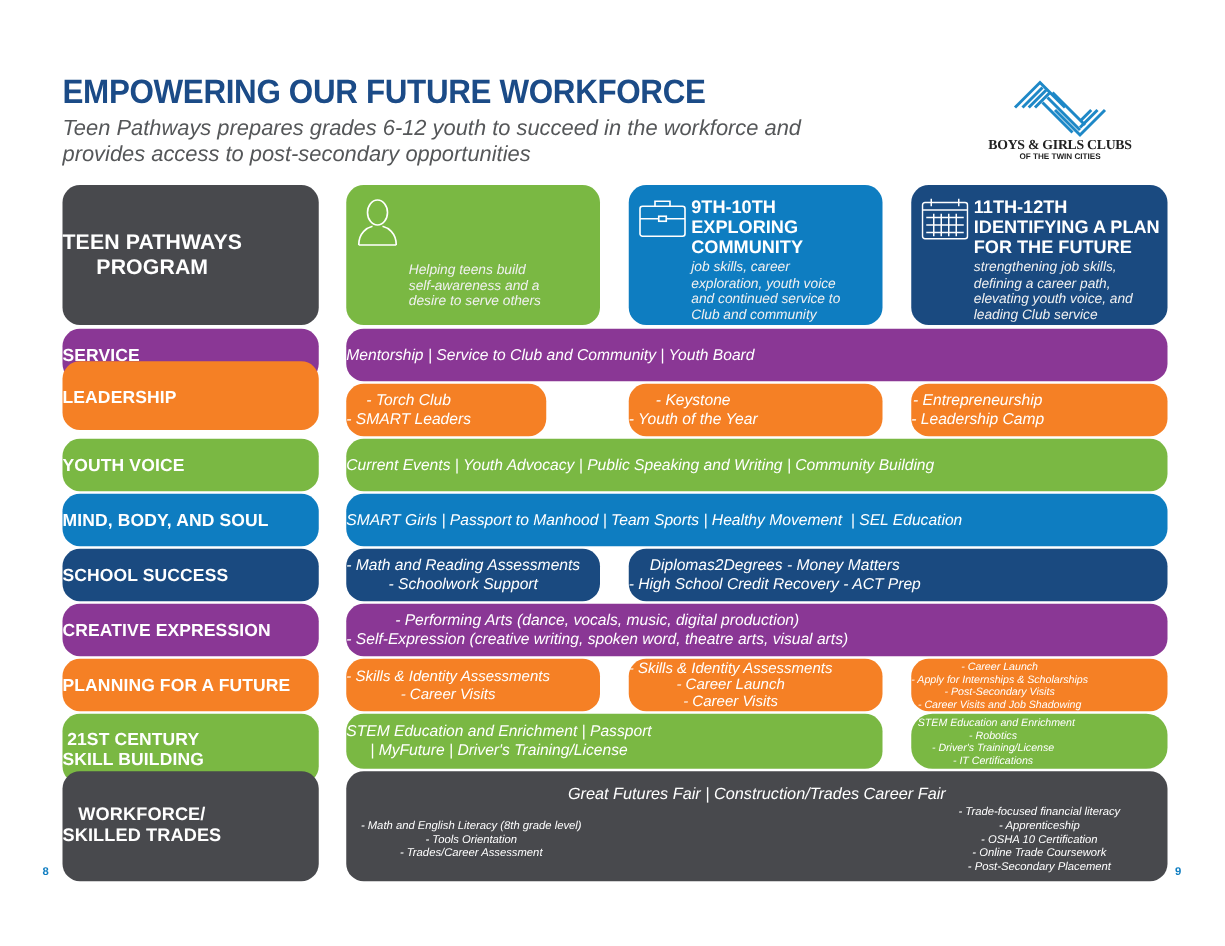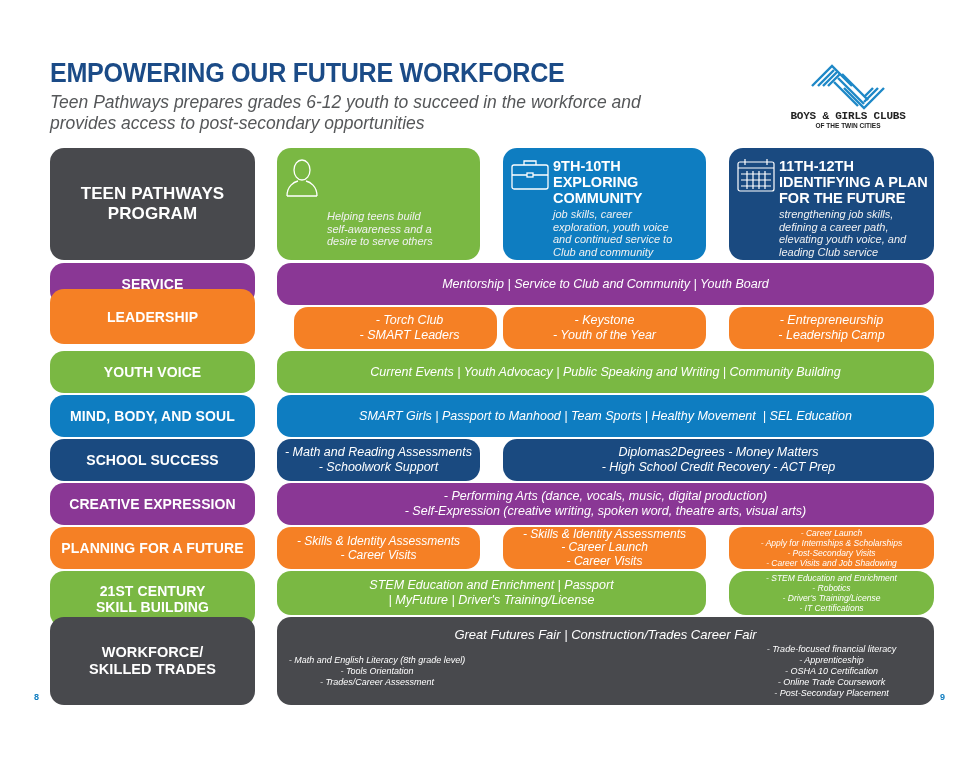--- a/index.html
+++ b/index.html
@@ -4,24 +4,24 @@
 <style>
   * { box-sizing: border-box; margin: 0; padding: 0; }
   html, body { width: 980px; height: 757px; background: #ffffff; overflow: hidden; }
   body { position: relative; font-family: "Liberation Sans", sans-serif; color: #fff; }
 
   .title { position: absolute; left: 50px; top: 58px; font-size: 27px; font-weight: bold; color: #1b4b87; letter-spacing: -0.3px; transform: scaleX(0.93); transform-origin: left; white-space: nowrap; }
   .subtitle { position: absolute; left: 50px; top: 92px; width: 620px; font-size: 17.5px; font-style: italic; color: #555759; line-height: 21px; }
 
   .logo { position: absolute; left: 778px; top: 62px; width: 140px; height: 70px; }
   .logo svg { position: absolute; left: 30px; top: 2px; }
-  .logo-name { position: absolute; left: 0; top: 48px; width: 140px; text-align: center; font-family: Liberation Mono, monospace; font-weight: bold; font-size: 11px; color: #222; letter-spacing: -0.2px; }
+  .logo-name { position: absolute; left: 0; top: 48px; width: 140px; text-align: center; font-family: Liberation Serif, serif; font-weight: bold; font-size: 11px; color: #222; letter-spacing: -0.2px; }
   .logo-sub { position: absolute; left: 0; top: 60px; width: 140px; text-align: center; font-size: 6.5px; font-weight: bold; color: #222; }
 
-  .box { position: absolute; border-radius: 14px; display: flex; align-items: center; justify-content: center; text-align: center; }
+  .box { position: absolute; border-radius: 14px; display: flex; align-items: center; text-align: center; }
   .label { font-weight: bold; font-size: 14px; letter-spacing: 0.1px; line-height: 16px; }
   .content { font-style: italic; font-size: 12.5px; line-height: 15px; white-space: pre-line; }
   .small { font-style: italic; font-size: 9px; line-height: 11px; white-space: pre-line; }
   .tiny { font-style: italic; font-size: 8.5px; line-height: 10.2px; white-space: pre-line; }
 
   .purple { background: #8a3795; }
   .orange { background: #f58025; }
   .green { background: #7ab843; }
   .blue { background: #0e7dc1; }
   .navy { background: #1a4a80; }
@@ -136,21 +136,21 @@
   <div class="g-desc" style="top:60px;">strengthening job skills,
 defining a career path,
 elevating youth voice, and
 leading Club service</div>
 </div>
 
 <div class="box purple" style="left:277px;top:263px;width:657px;height:42px;">
     <div class="content">Mentorship | Service to Club and Community | Youth Board</div>
   </div>
 
-<div class="box orange" style="left:294px;top:307px;width:203px;height:42px;padding-left:28px;">
+<div class="box orange" style="left:277px;top:307px;width:160px;height:42px;">
     <div class="content">- Torch Club
 - SMART Leaders</div>
   </div>
 <div class="box orange" style="left:503px;top:307px;width:203px;height:42px;">
     <div class="content">- Keystone
 - Youth of the Year</div>
   </div>
 <div class="box orange" style="left:729px;top:307px;width:205px;height:42px;">
     <div class="content">- Entrepreneurship
 - Leadership Camp</div>

